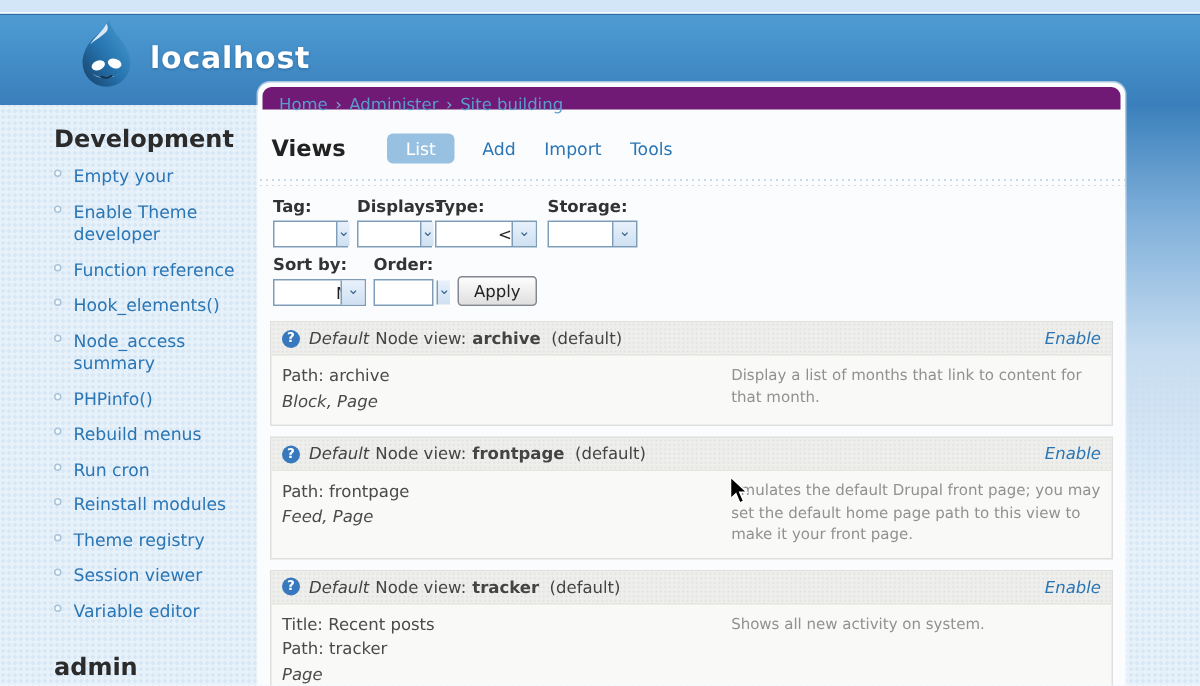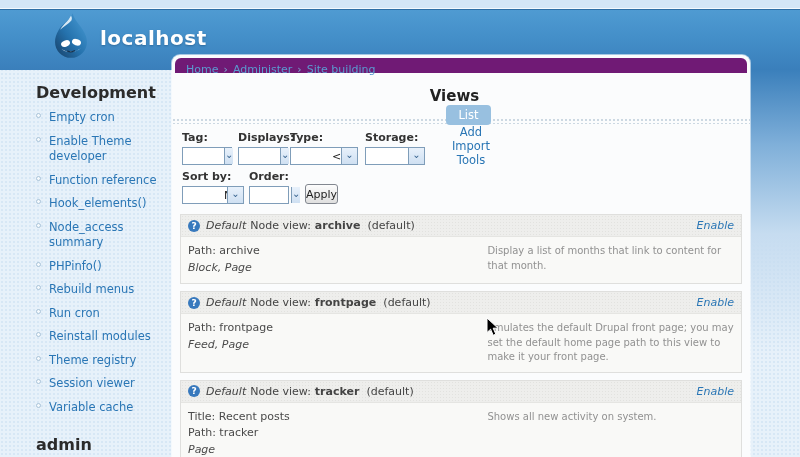--- a/index.html
+++ b/index.html
@@ -38,21 +38,21 @@
   
   .panel { position:absolute; left:172px; top:55px; width:578px; height:402px;
     background:#fbfcfd; border-radius:8px 8px 0 0; z-index:2;
     box-shadow:0 0 0 1px rgba(255,255,255,.55); }
   .breadcrumb { margin:3px 3px 0 3px; height:15px; line-height:23px;
     background:#701a75; border-radius:6px 6px 0 0; padding-left:11px;
     font-size:11px; }
   .breadcrumb a { color:#5b9bd0; text-decoration:none; cursor:pointer; }
   .breadcrumb .sep { color:#79a9d2; margin:0 5px; }
   .panel-body { padding:8px 8px 0 8px; }
-  .title-row { display:flex; align-items:center; margin:6px 0 0 1px; height:24px;flex-direction:column; }
+  .title-row { display:flex; align-items:center; margin:6px 0 0 1px; height:24px; }
   .page-title { font-size:15px; font-weight:bold; color:#222; margin-right:14px; }
   .tab { font-size:11.5px; font-weight:normal; color:#2a76b5; text-decoration:none;
     margin-left:19px; cursor:pointer; }
   .tab.active { background:#98c0e0; color:#ffffff; border-radius:4px;
     padding:3px 12px; margin-left:14px; }
   .dotted-sep { height:6px; margin:7px -8px 7px -8px;
     background-image:radial-gradient(circle,#ccd8e2 30%,rgba(0,0,0,0) 34%);
     background-size:4px 4px; }
   
   .filters { margin:3px 0 10px 2px; }
@@ -65,21 +65,21 @@
     white-space:nowrap; overflow:hidden; }
   .sel .arr { width:16px; background:linear-gradient(180deg,#e8f1fb,#cfe0f2);
     border-left:1px solid #7f9db9; color:#38638f; font-size:10px;
     text-align:center; line-height:14px; }
   .c1 { width:50px; margin-right:6px; }
   .c2 { width:50px; margin-right:2px; }
   .c3 { width:68px; margin-right:7px; }
   .c4 { width:60px; }
   .c5 { width:62px; margin-right:5px; }
   .c6 { width:40px; margin-right:16px; }
-  .apply-btn { align-self:flex-end; height:20px; padding:0 0; font-size:11px;
+  .apply-btn { align-self:flex-end; height:20px; padding:0 10px; font-size:11px;
     font-family:inherit; color:#222; border:1px solid #828790; border-radius:3px;
     background:linear-gradient(180deg,#fdfdfd,#dfdfdf); cursor:pointer; }
   
   .view-row { border:1px solid #dfdfdd; background:#f9f9f7; margin-bottom:7px; }
   .vr-head { display:flex; align-items:center; padding:4px 7px; font-size:11px;
     color:#444; border-bottom:1px solid #e5e5e2; background-color:#eeeeec;
     background-image:radial-gradient(circle,#e2e2df 28%,rgba(0,0,0,0) 32%);
     background-size:3px 3px; }
   .help { width:12px; height:12px; border-radius:50%; background:#3879bd;
     color:#fff; font-size:9px; font-weight:bold; line-height:12px;
@@ -119,32 +119,32 @@
   <ellipse cx="63" cy="71" rx="11" ry="7.5" transform="rotate(18 63 71)" fill="#ffffff"></ellipse>
   <path d="M27,87 Q50,102 74,85 Q62,94 50,92 Q38,96 27,87 Z" fill="#ffffff"></path>
   <path d="M42,92 q8,4 16,-1" stroke="#16324e" stroke-width="3" fill="none" stroke-linecap="round"></path>
 </svg>
 <span class="site-name">localhost</span>
 
 <aside class="sidebar">
   <div>
     <h2 class="side-title">Development</h2>
     <ul class="side-list">
-      <li class="side-item"><span class="blt-circle"></span><a>Empty cron</a></li>
+      <li class="side-item"><span class="blt-circle"></span><a>Empty your</a></li>
       <li class="side-item"><span class="blt-circle"></span><a>Enable Theme developer</a></li>
       <li class="side-item"><span class="blt-circle"></span><a>Function reference</a></li>
       <li class="side-item"><span class="blt-circle"></span><a>Hook_elements()</a></li>
       <li class="side-item"><span class="blt-circle"></span><a>Node_access summary</a></li>
       <li class="side-item"><span class="blt-circle"></span><a>PHPinfo()</a></li>
       <li class="side-item"><span class="blt-circle"></span><a>Rebuild menus</a></li>
       <li class="side-item"><span class="blt-circle"></span><a>Run cron</a></li>
       <li class="side-item"><span class="blt-circle"></span><a>Reinstall modules</a></li>
       <li class="side-item"><span class="blt-circle"></span><a>Theme registry</a></li>
       <li class="side-item"><span class="blt-circle"></span><a>Session viewer</a></li>
-      <li class="side-item"><span class="blt-circle"></span><a>Variable cache</a></li>
+      <li class="side-item"><span class="blt-circle"></span><a>Variable editor</a></li>
     </ul>
   </div>
   <div class="section-admin">
     <h2 class="side-title">admin</h2>
     <ul class="side-list">
       <li class="side-item"><span class="blt-circle"></span><a>My account</a></li>
 
     </ul>
   </div>
 </aside>

